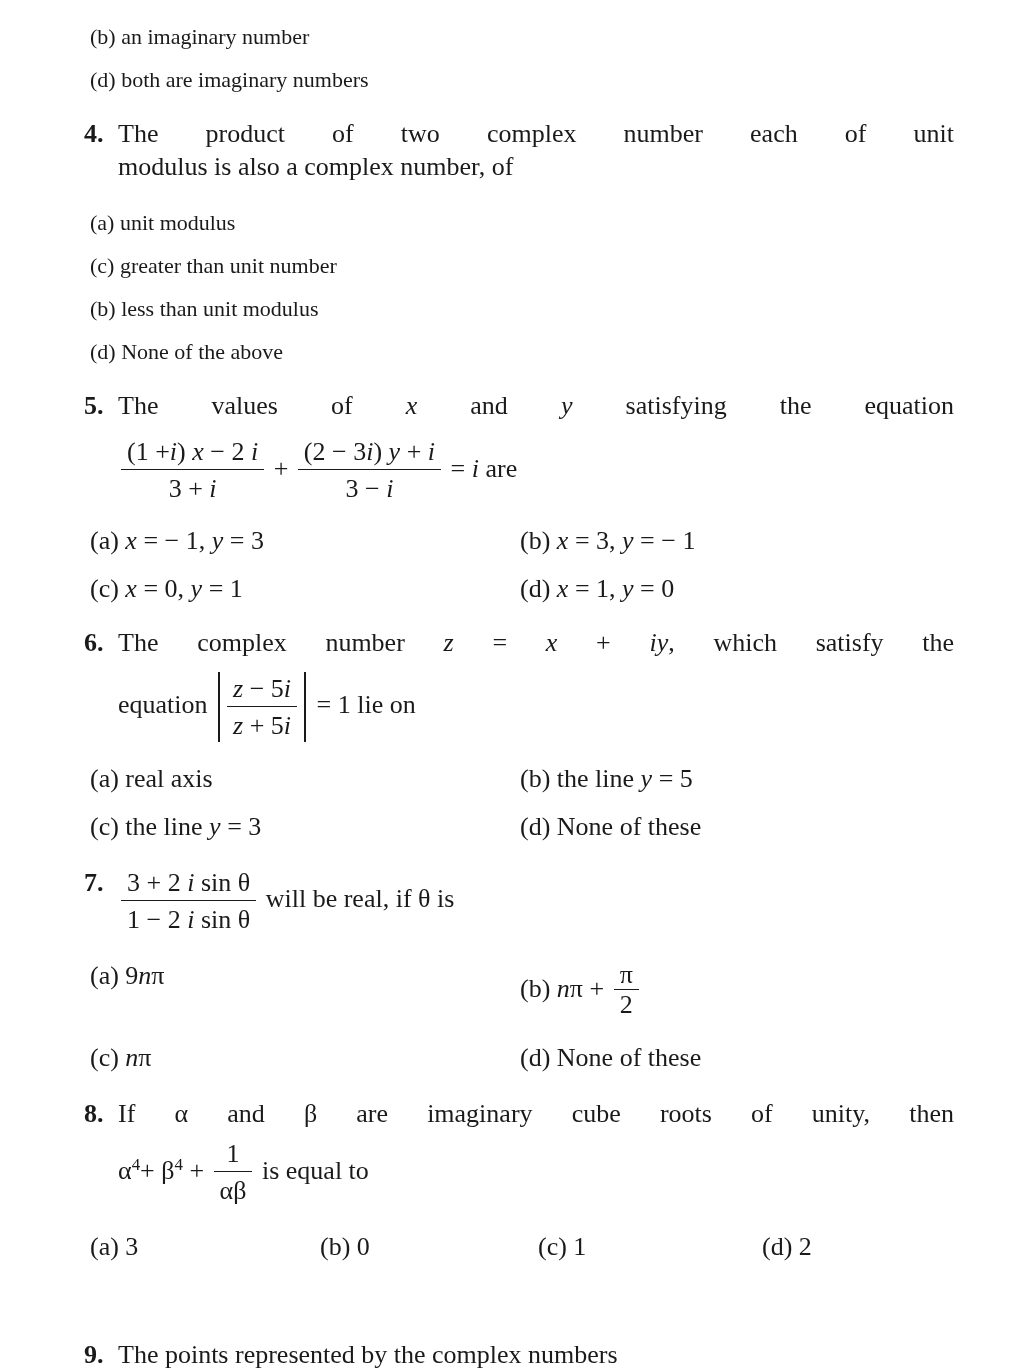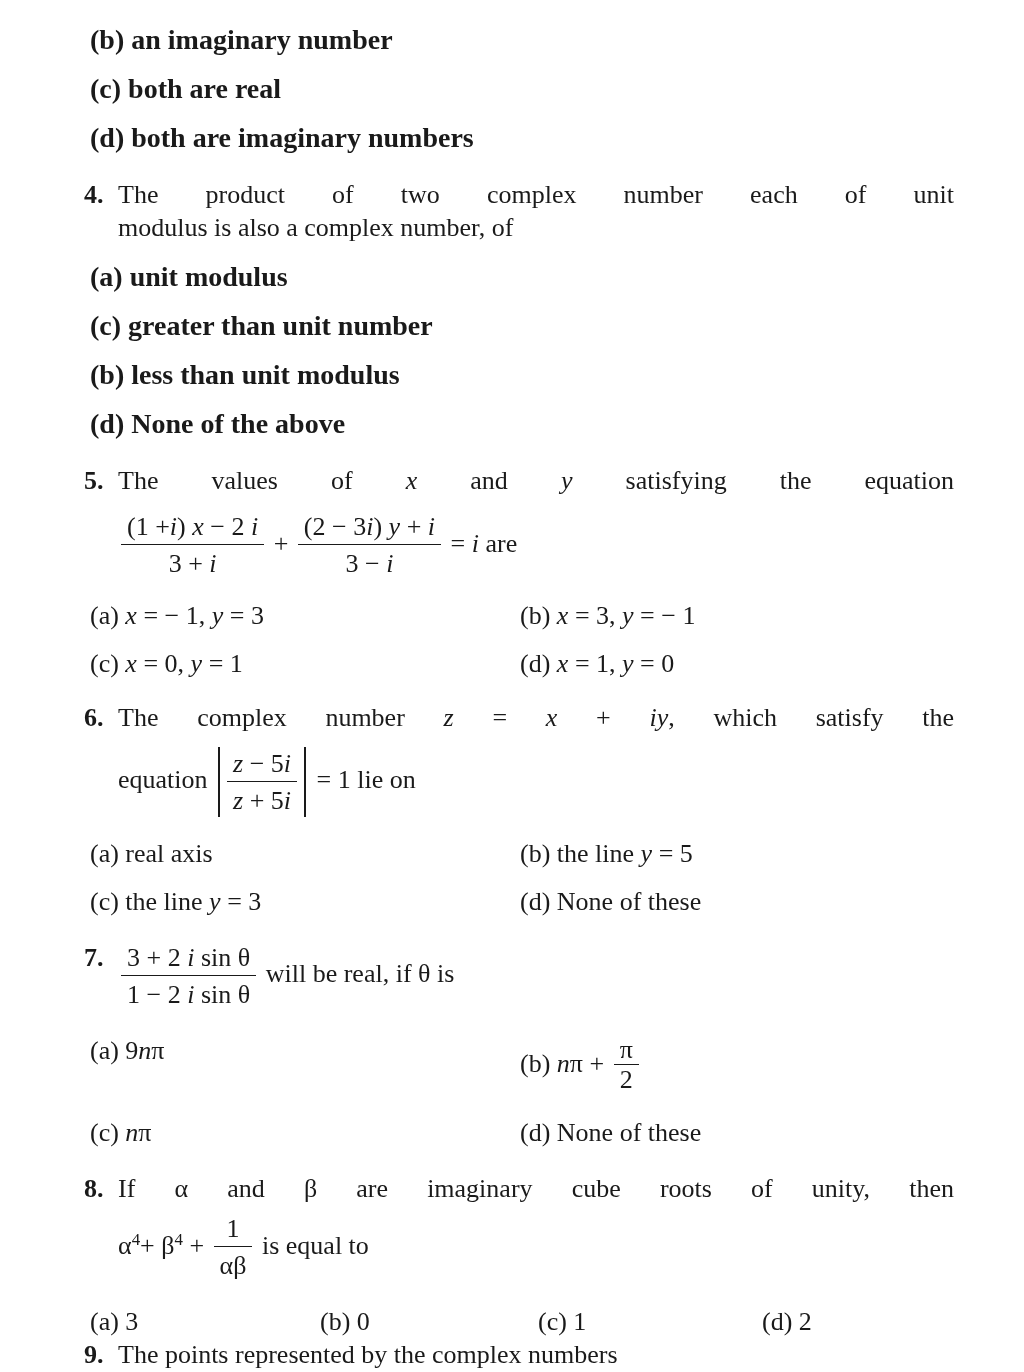--- a/index.html
+++ b/index.html
@@ -23,25 +23,24 @@
   }
   .content {
     position: absolute;
     left: 84px;
     right: 70px;
     top: 0;
   }
 
   
   .opt {
-    font-size: 28px;
+    font-size: 22px;
     line-height: 1.0;
     margin: 0 0 21px 0;
     padding-left: 6px;
-    font-weight: bold;
   }
   .opt:first-child { margin-top: 0; }
 
   .qrow {
     display: flex;
     align-items: flex-start;
     margin-top: 26px;
   }
   .qnum {
     font-weight: bold;
@@ -152,31 +151,30 @@
 
 <div class="page">
 
   <div class="topcut">
     
   </div>
 
   <div class="content" style="top:26px;">
 
     <div class="opt">(b) an imaginary number</div>
-    <div class="opt">(c) both are real</div>
     <div class="opt" style="">(d) both are imaginary numbers</div>
 
     <div class="qrow">
       <div class="qnum">4.</div>
       <div class="qbody">
         <div class="justify">The product of two complex number each of unit</div>
         <div>modulus is also a complex number, of</div>
       </div>
     </div>
-    <div style="margin-top:18px;">
+    <div style="margin-top:28px;">
       <div class="opt">(a) unit modulus</div>
       <div class="opt">(c) greater than unit number</div>
       <div class="opt">(b) less than unit modulus</div>
       <div class="opt" style="margin-bottom:10px;">(d) None of the above</div>
     </div>
 
     <div class="qrow">
       <div class="qnum">5.</div>
       <div class="qbody">
         <div class="justify">

